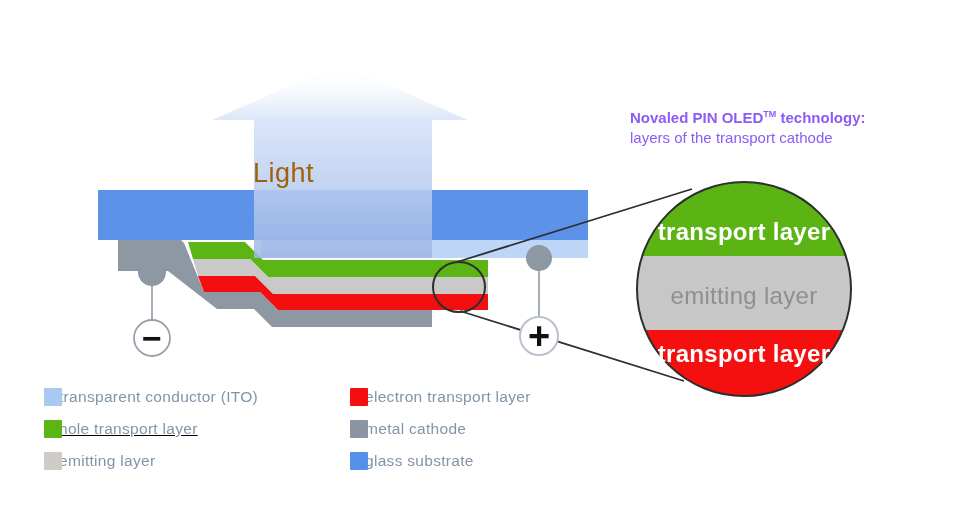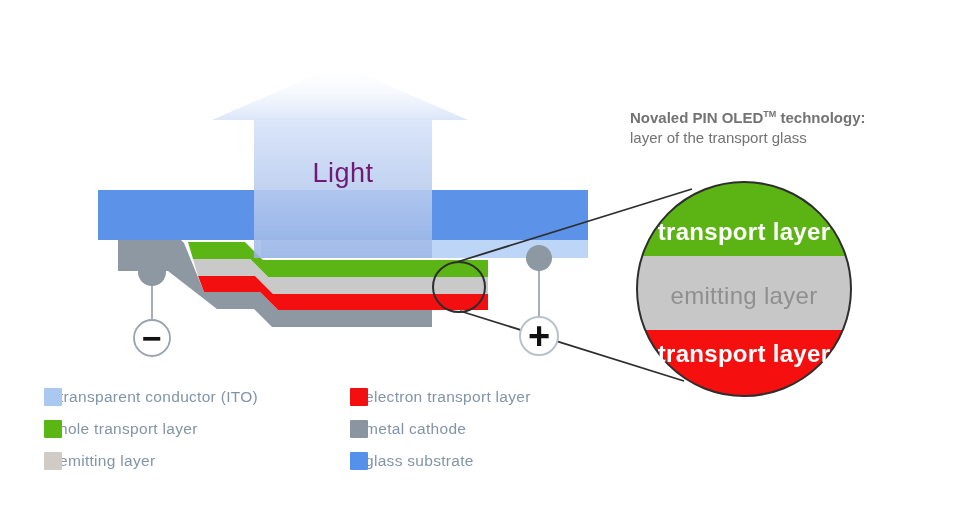--- a/index.html
+++ b/index.html
@@ -1,23 +1,23 @@
 <!DOCTYPE html>
 <html><head>
 <meta charset="utf-8">
 <style>
   html,body{margin:0;padding:0;background:#ffffff;}
   .stage{position:relative;width:960px;height:524px;background:#ffffff;overflow:hidden;
          font-family:"Liberation Sans",sans-serif;}
   .stage svg{position:absolute;left:0;top:0;}
 
-  .emission-label{position:absolute;left:253px;top:158px;width:180px;text-align:center;
-      color:#701a75;font-size:27px;line-height:30px;font-weight:400;letter-spacing:.5px;}
+  .emission-label{position:absolute;left:253px;top:158px;width:180px;
+      color:#a16207;font-size:27px;line-height:30px;font-weight:400;letter-spacing:.5px;}
 
-  .annotation{position:absolute;left:630px;top:104px;width:280px;color:#737373;
+  .annotation{position:absolute;left:630px;top:104px;width:280px;color:#8b5cf6;
       font-size:15px;line-height:20px;}
   .annotation .l1{font-weight:700;}
   .annotation sup{font-size:9px;font-weight:700;vertical-align:6px;letter-spacing:0;}
   .annotation .bold{font-weight:400;}
 
   .circle-label{position:absolute;width:220px;left:634px;text-align:center;
       font-size:24px;letter-spacing:.3px;}
   .circle-label.top{top:218px;color:#ffffff;font-weight:700;}
   .circle-label.mid{top:282px;color:#8f8f8f;font-weight:400;}
   .circle-label.bot{top:340px;color:#ffffff;font-weight:700;}
@@ -85,34 +85,34 @@
 
   <div class="emission-label">
     <div>Light</div>
   </div>
 
   <div class="term-sign" style="left:138px;top:322px;width:28px;font-size:34px;line-height:32px;">−</div>
   <div class="term-sign" style="left:525px;top:319px;width:28px;font-size:38px;line-height:34px;">+</div>
 
   <div class="annotation">
     <div class="l1"><span>Novaled PIN OLED</span><sup>TM</sup><span> technology:</span></div>
-    <div class="l2"><span>layer of the </span><span class="bold">transport</span><span> glass</span></div>
+    <div class="l2"><span>layers of the </span><span class="bold">transport</span><span> cathode</span></div>
   </div>
 
   <div class="circle-label top">transport layer</div>
   <div class="circle-label mid">emitting layer</div>
   <div class="circle-label bot">transport layer</div>
 
   <div class="legend-item" style="left:44px;top:388px;">
     <svg class="swatch" width="18" height="18">
         <rect width="18" height="18" rx="1" fill="#a9c9f1"></rect>
       </svg>
     <span class="lab">transparent conductor (ITO)</span>
   </div>
-  <div class="legend-item" style="left:44px;top:420px;">
+  <div class="legend-item" style="left:44px;top:420px;text-decoration:underline;">
     <svg class="swatch" width="18" height="18">
         <rect width="18" height="18" rx="1" fill="#5bb514"></rect>
       </svg>
     <span class="lab">hole transport layer</span>
   </div>
   <div class="legend-item" style="left:44px;top:452px;">
     <svg class="swatch" width="18" height="18">
         <rect width="18" height="18" rx="1" fill="#d0ccc5"></rect>
       </svg>
     <span class="lab">emitting layer</span>

